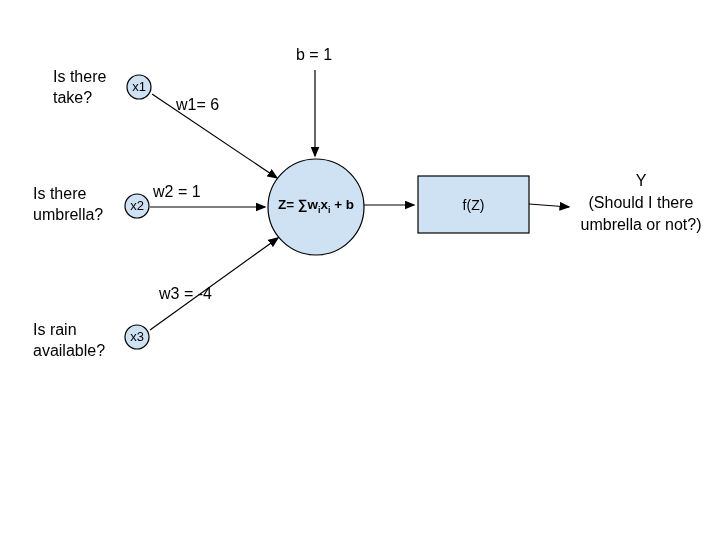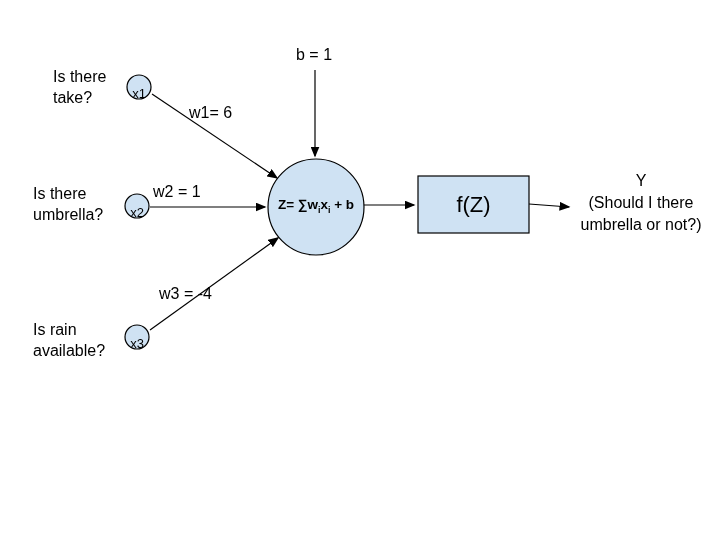--- a/index.html
+++ b/index.html
@@ -18,21 +18,20 @@
     font-size: 16px;
     line-height: 21px;
     white-space: nowrap;
   }
   .question { text-align: left; }
   .node-label {
     position: absolute;
     font-size: 13px;
     text-align: center;
     line-height: 24px;
-    margin-top: 7px;
   }
   .formula {
     position: absolute;
     left: 268px;
     top: 197px;
     width: 96px;
     text-align: center;
     font-size: 13.5px;
     font-weight: bold;
     white-space: nowrap;
@@ -40,21 +39,21 @@
   .formula sub { font-size: 9px; }
   .activation-label {
     position: absolute;
     left: 418px;
     top: 176px;
     width: 111px;
     height: 57px;
     display: flex;
     align-items: center;
     justify-content: center;
-    font-size: 22px;
+    font-size: 14px;
   }
   .output-block {
     position: absolute;
     left: 563px;
     top: 170px;
     width: 156px;
     text-align: center;
     font-size: 16px;
     line-height: 22px;
   }
@@ -87,21 +86,21 @@
     <rect x="418" y="176" width="111" height="57" fill="#cfe2f3" stroke="#000" stroke-width="1.2"></rect>
   </svg>
 
   <div class="lbl" style="left:296px; top:44px;">b = 1</div>
 
   <div class="lbl question" style="left:53px; top:66px;">
     <div>Is there</div>
     <div>take?</div>
   </div>
   <div class="node-label" style="left:127px; top:75px; width:24px;">x1</div>
-  <div class="lbl" style="left:189px; top:94px;margin-top:8px;">w1= 6</div>
+  <div class="lbl" style="left:176px; top:94px;">w1= 6</div>
 
   <div class="lbl question" style="left:33px; top:183px;">
     <div>Is there</div>
     <div>umbrella?</div>
   </div>
   <div class="node-label" style="left:125px; top:194px; width:24px;">x2</div>
   <div class="lbl" style="left:153px; top:181px;">w2 = 1</div>
 
   <div class="lbl question" style="left:33px; top:319px;">
     <div>Is rain</div>

